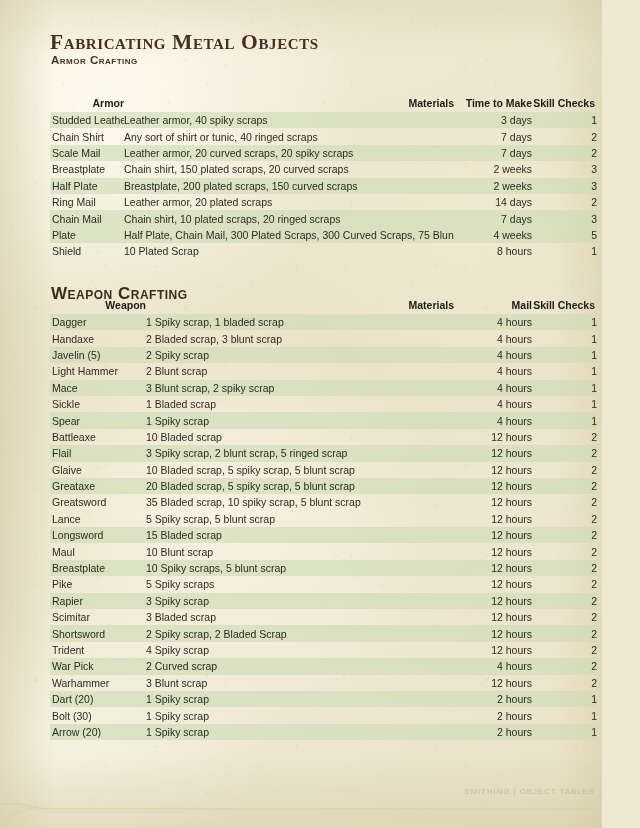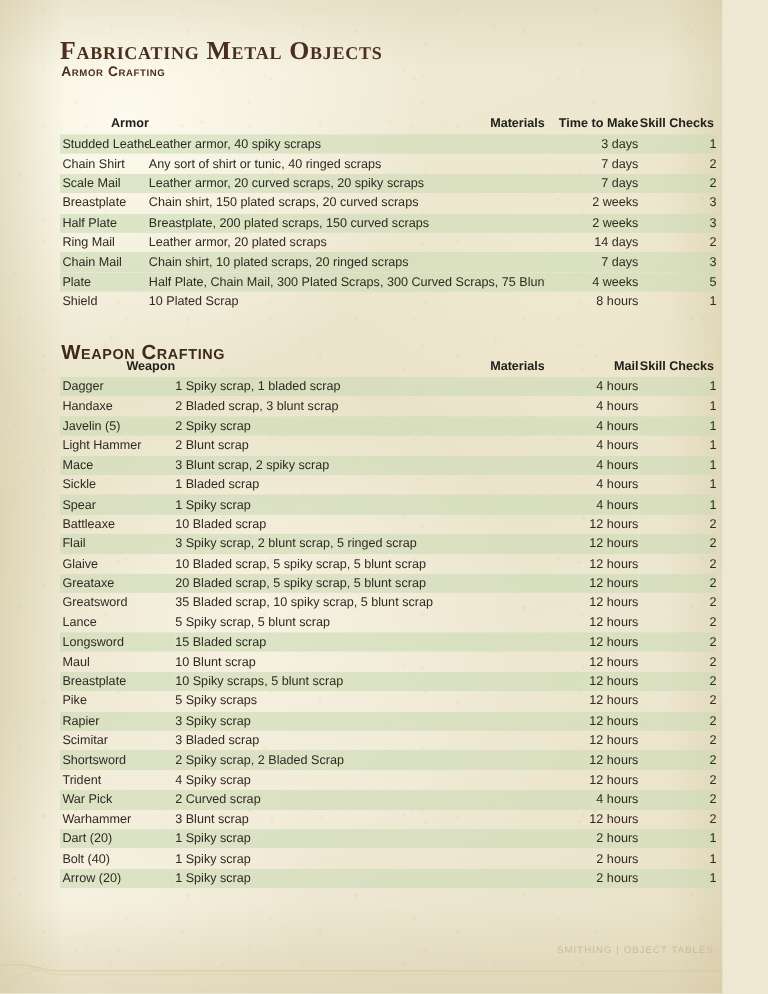--- a/index.html
+++ b/index.html
@@ -415,21 +415,21 @@
             <td class="c-time">12 hours</td>
             <td class="c-chk">2</td>
           </tr>
           <tr class="alt">
             <td class="c-name">Dart (20)</td>
             <td class="c-mat">1 Spiky scrap</td>
             <td class="c-time">2 hours</td>
             <td class="c-chk">1</td>
           </tr>
           <tr>
-            <td class="c-name">Bolt (40)</td>
+            <td class="c-name">Bolt (30)</td>
             <td class="c-mat">1 Spiky scrap</td>
             <td class="c-time">2 hours</td>
             <td class="c-chk">1</td>
           </tr>
           <tr class="alt">
             <td class="c-name">Arrow (20)</td>
             <td class="c-mat">1 Spiky scrap</td>
             <td class="c-time">2 hours</td>
             <td class="c-chk">1</td>
           </tr>

